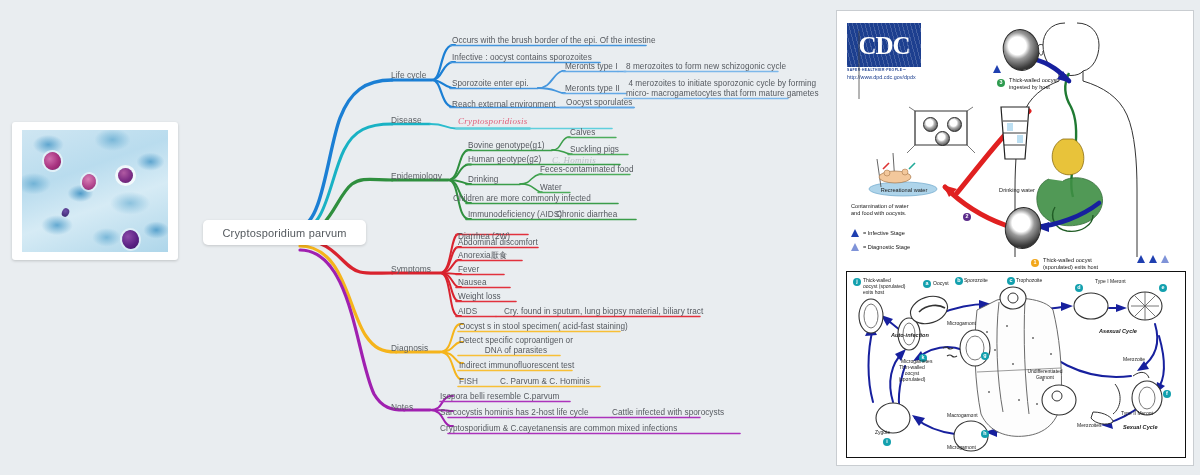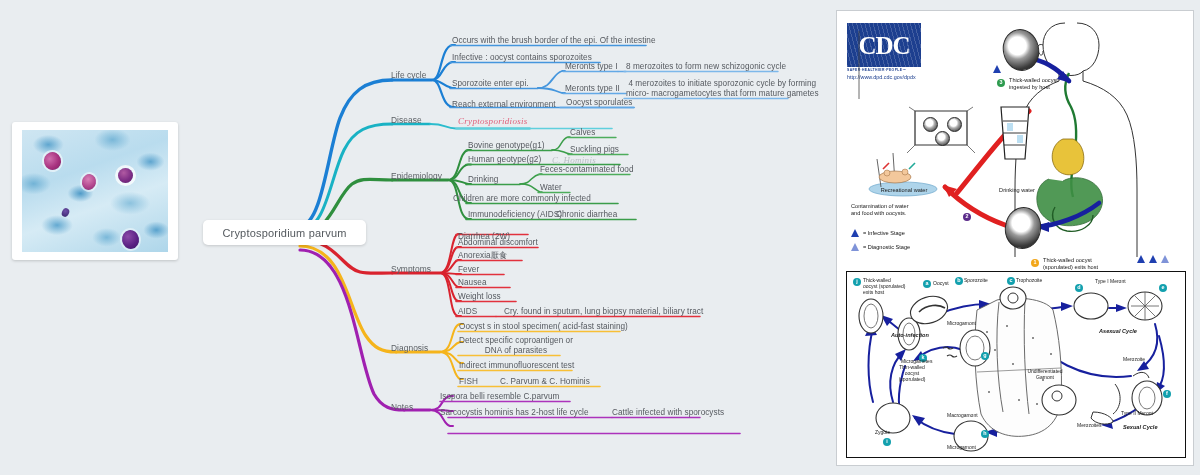--- a/index.html
+++ b/index.html
@@ -278,20 +278,21 @@
     <div class="node two" style="left:459px;top:336px;white-space:pre;">Detect specific coproantigen or
 DNA of parasites</div>
     <div class="node" style="left:459px;top:361px">Indirect immunofluorescent test</div>
     <div class="node" style="left:459px;top:377px">FISH</div>
     <div class="node" style="left:500px;top:377px">C. Parvum &amp; C. Hominis</div>
 
     <div class="node l1" style="left:391px;top:402px">Notes</div>
     <div class="node" style="left:440px;top:392px">Isopora belli resemble C.parvum</div>
     <div class="node" style="left:440px;top:408px">Sarcocystis hominis has 2-host life cycle</div>
     <div class="node" style="left:612px;top:408px">Cattle infected with sporocysts</div>
+    <div class="node" style="left:440px;top:424px">Cryptosporidium &amp; C.cayetanensis are common mixed infections</div>
   </div>
 
   <div class="cdc-panel">
 
     <div class="cdc-logo">
       <div class="stripes"></div>
       <span>CDC</span>
     </div>
     <div class="cdc-tag">SAFER·HEALTHIER·PEOPLE™</div>
     <div class="cdc-url">http://www.dpd.cdc.gov/dpdx</div>

